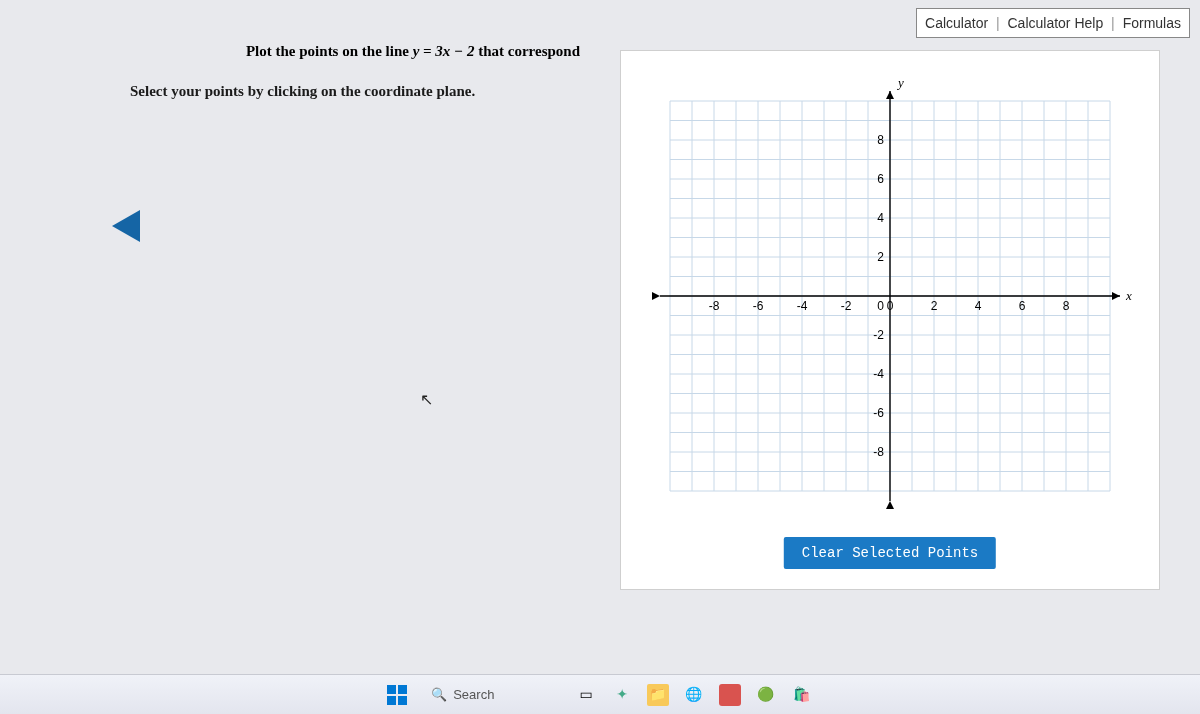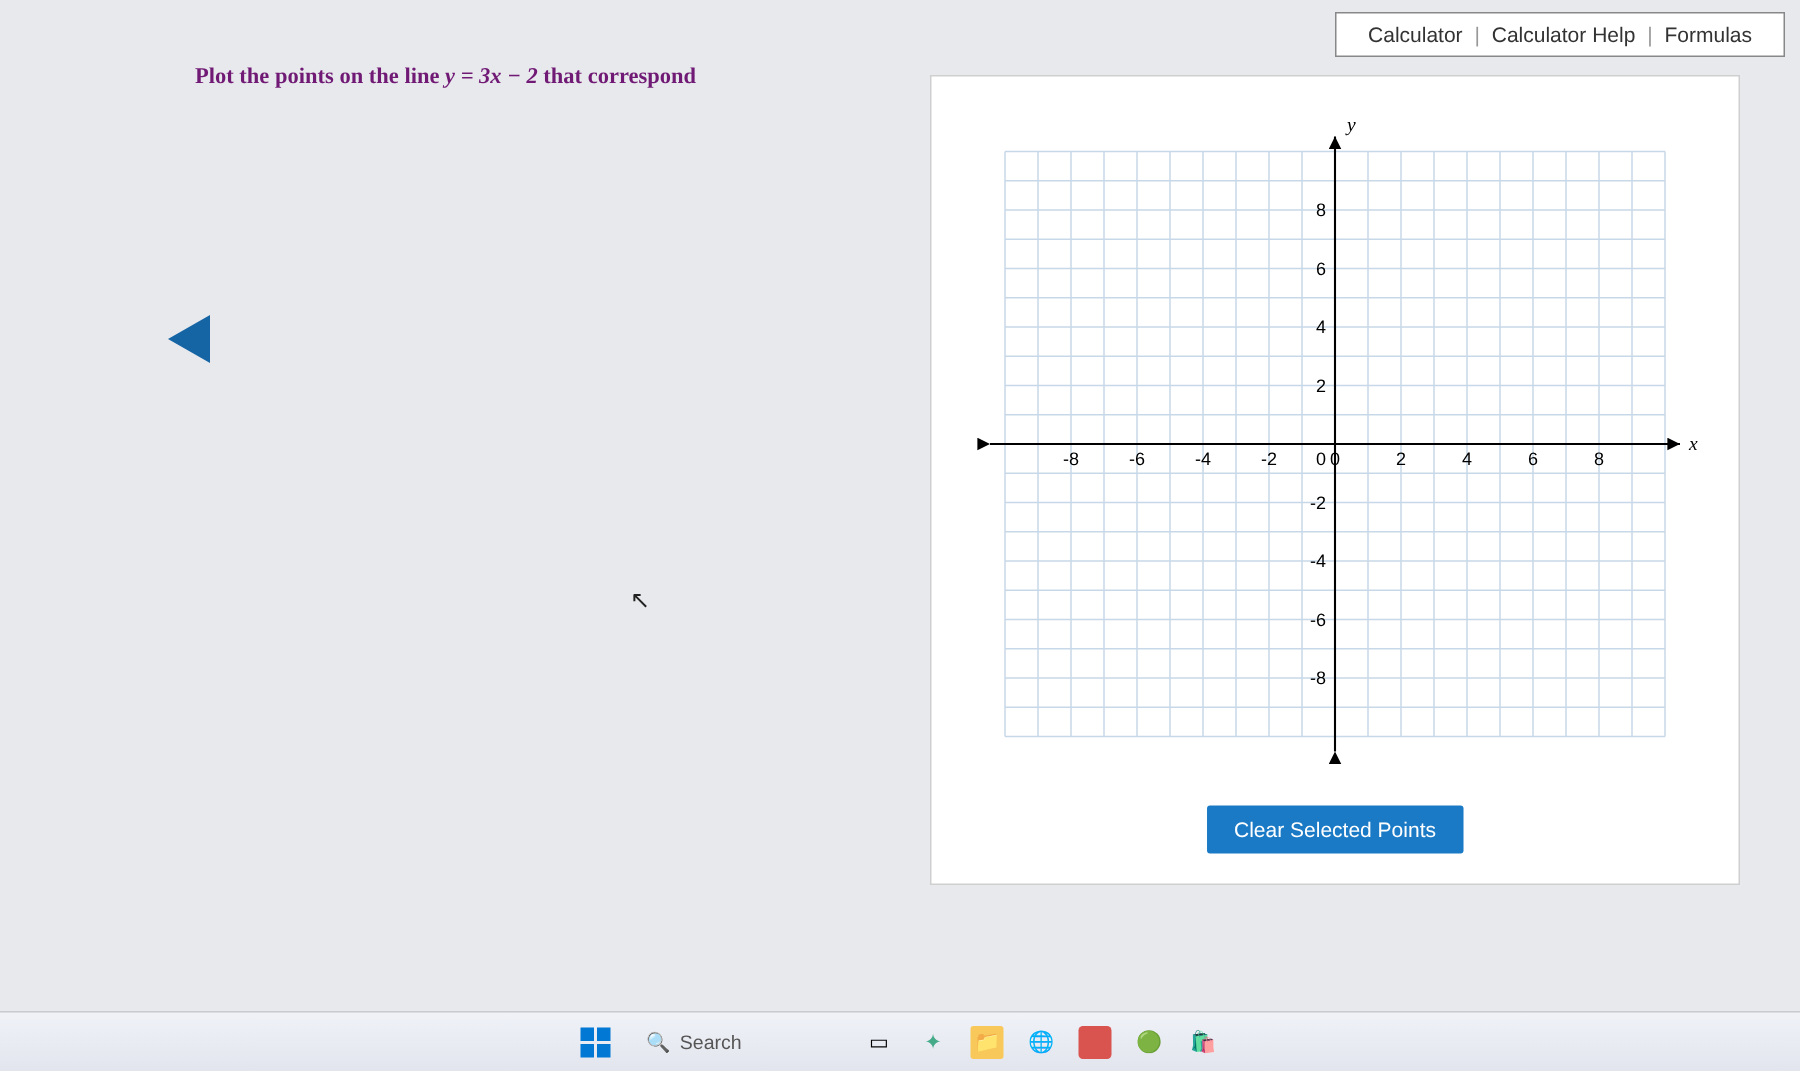--- a/index.html
+++ b/index.html
@@ -10,38 +10,39 @@
     height: 714px;
     position: relative;
     overflow: hidden;
   }
   .top-links {
     position: absolute;
     top: 8px;
     right: 10px;
     background: #fff;
     border: 1px solid #888;
-    padding: 6px 21px;
+    padding: 6px 8px;
     font-family: Arial, sans-serif;
     font-size: 14px;
     color: #333;
   }
   .top-links span { cursor: pointer; }
   .sep { color: #999; margin: 0 4px; }
   .content-area {
     position: absolute;
     top: 40px;
     left: 130px;
     width: 450px;
   }
   .problem-text {
     font-size: 15px;
     line-height: 1.5;
-    color: #701a75;
+    color: #000000;
     font-weight: bold;
+    text-align: right;
   }
   .problem-text .eq { font-style: italic; font-family: 'Times New Roman', serif; }
   .instruction {
     margin-top: 18px;
     font-size: 15px;
     line-height: 1.4;
     color: #1a1a1a;
     font-weight: bold;
   }
   .nav-arrow {
@@ -66,21 +67,21 @@
   .graph-svg { display: block; margin: 15px auto 0 auto; }
   .clear-btn {
     position: absolute;
     bottom: 20px;
     left: 50%;
     transform: translateX(-50%);
     background: #1b7ac5;
     color: #fff;
     border: none;
     padding: 8px 18px;
-    font-family: Liberation Sans, sans-serif;
+    font-family: Liberation Mono, monospace;
     font-size: 14px;
     border-radius: 2px;
     cursor: pointer;
   }
   .cursor-icon {
     position: absolute;
     top: 390px;
     left: 420px;
     font-size: 16px;
     color: #222;
@@ -140,20 +141,21 @@
   <span class="sep">|</span>
   <span>Formulas</span>
 </div>
 
 <div class="nav-arrow"></div>
 
 <div class="content-area">
   <p class="problem-text">
     <span>Plot the points on the line </span><span class="eq">y = 3x − 2</span><span> that correspond</span>
   </p>
+  <p class="instruction">Select your points by clicking on the coordinate plane.</p>
 </div>
 
 <span class="cursor-icon">↖</span>
 
 <div class="graph-panel">
   <svg class="graph-svg" width="510" height="460" id="plane-svg">
       <line x1="35" y1="425" x2="35" y2="35" stroke="#c7d8e8" stroke-width="1"></line>
       <line x1="57" y1="425" x2="57" y2="35" stroke="#c7d8e8" stroke-width="1"></line>
       <line x1="79" y1="425" x2="79" y2="35" stroke="#c7d8e8" stroke-width="1"></line>
       <line x1="101" y1="425" x2="101" y2="35" stroke="#c7d8e8" stroke-width="1"></line>

